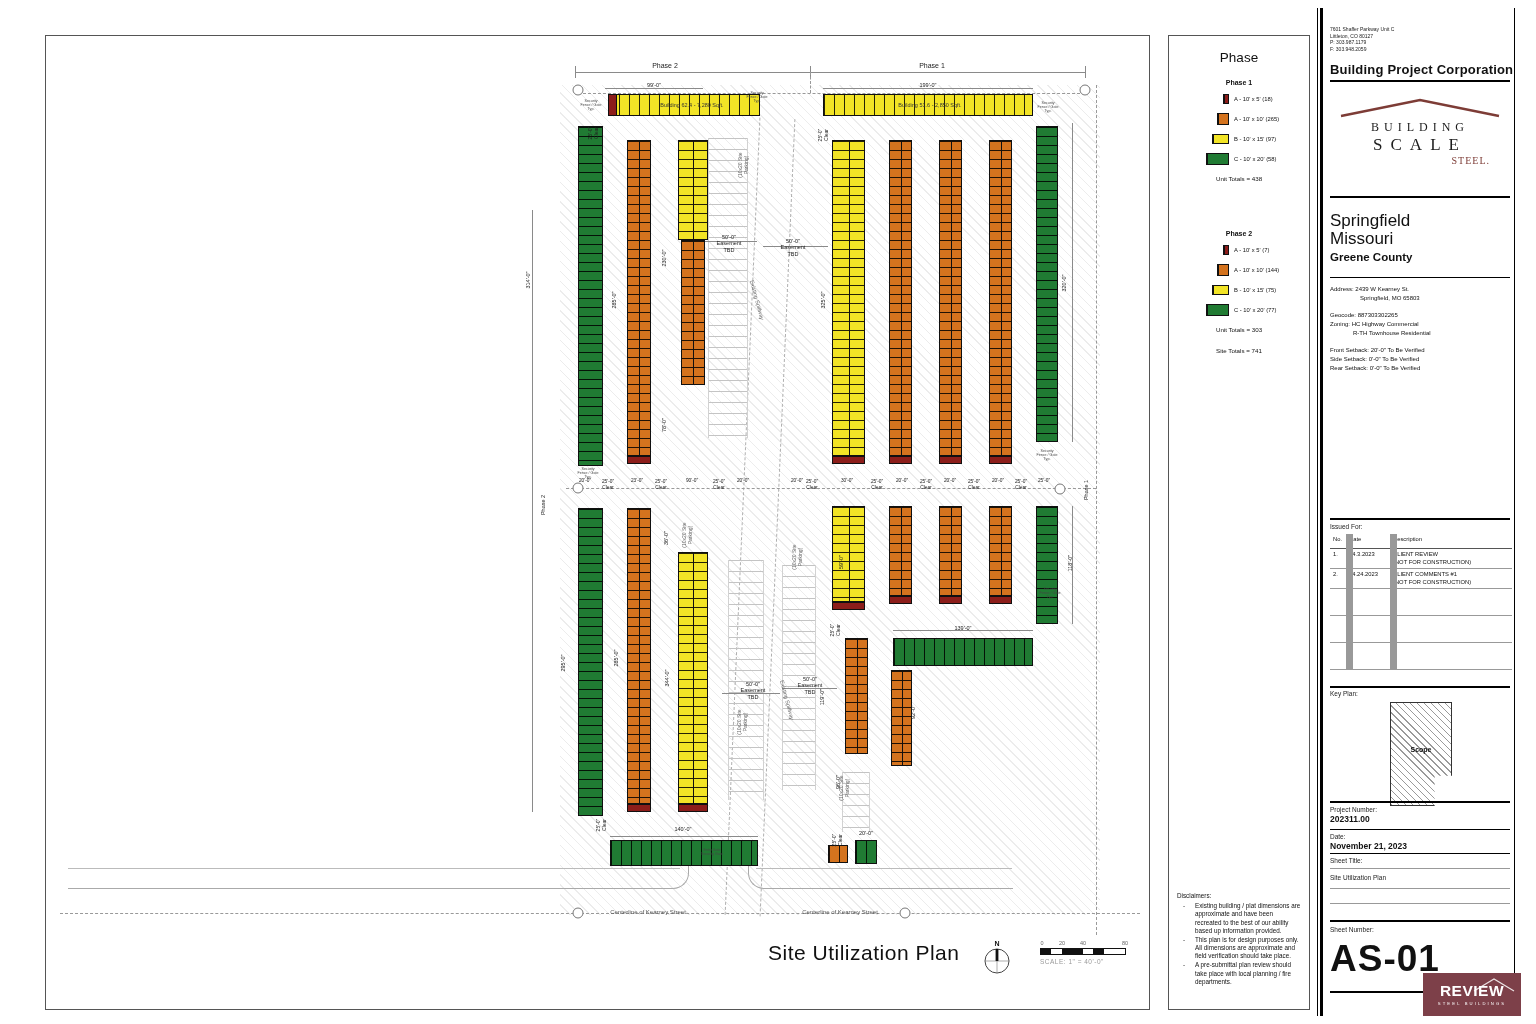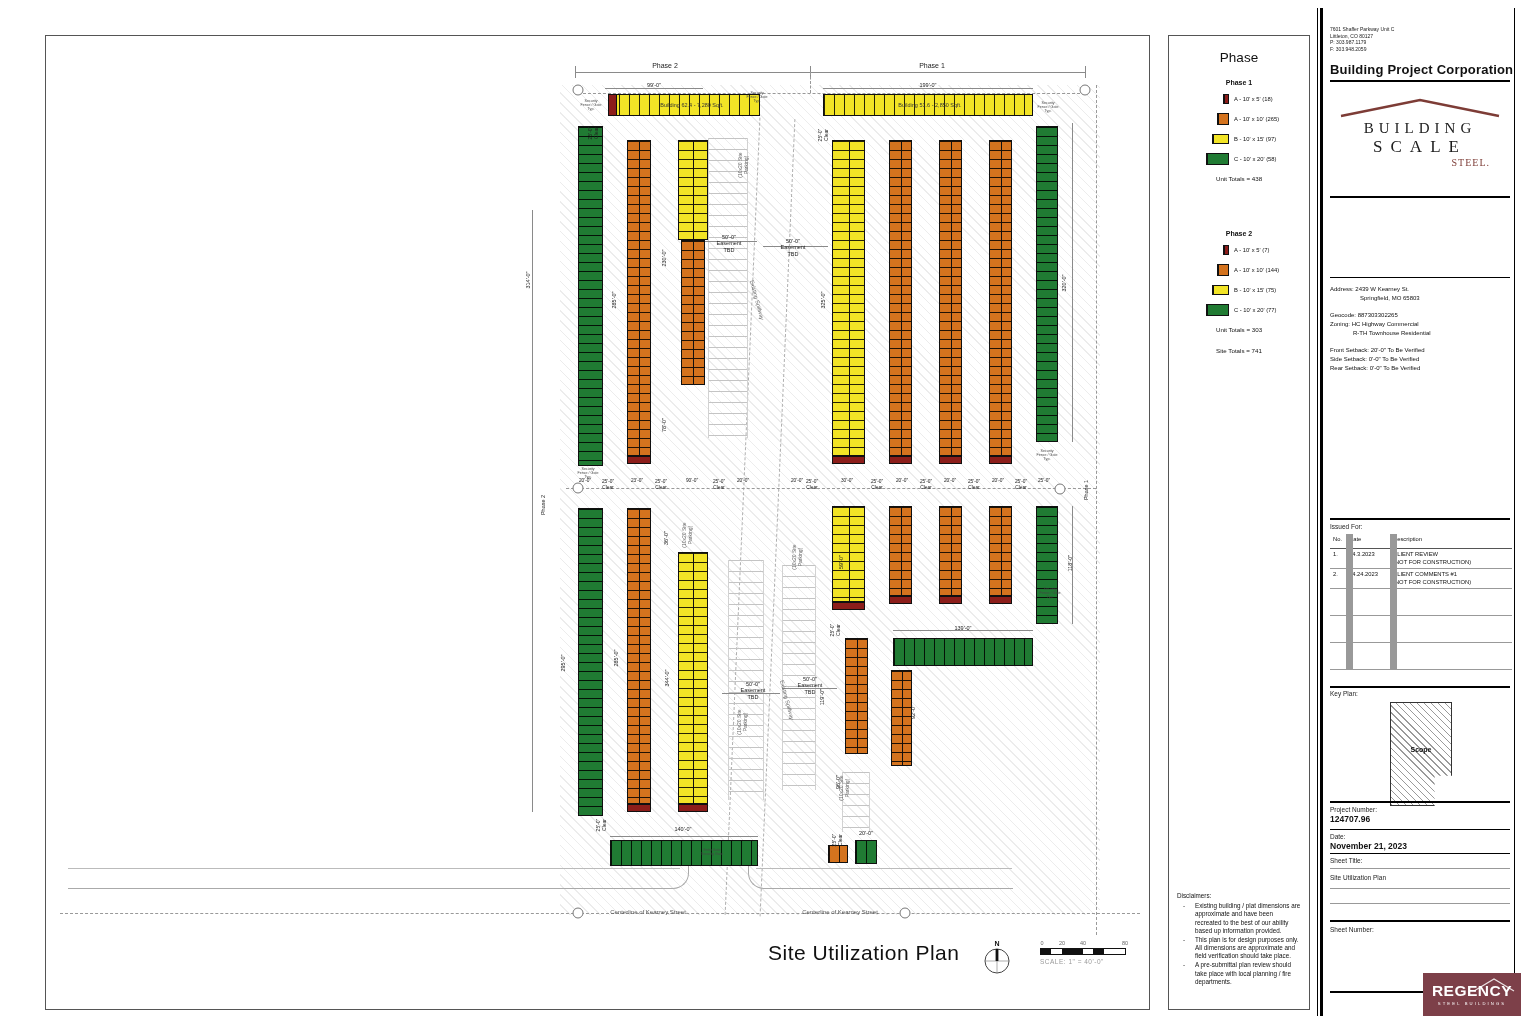--- a/index.html
+++ b/index.html
@@ -56,21 +56,21 @@
   .bullet{display:flex;margin:0 0 1px 6px}
   .bullet .dash{width:12px;flex:none}
   
   #titleblock{left:1330px;top:0;width:182px;height:1024px;font-size:6.5px}
   .tb{position:absolute;left:0;right:2px}
   .thick{height:2px;background:#000}
   .thin{height:1px;background:#000}
   .addr{font-size:5px;line-height:1.3;color:#222}
   .coName{font-size:13px;font-weight:bold;letter-spacing:.2px;white-space:nowrap}
   .logo{text-align:center;font-family:"Liberation Serif",serif;color:#1c1c1c}
-  .logo .l1{font-size:15px;letter-spacing:5px}
+  .logo .l1{font-size:12px;letter-spacing:5px}
   .logo .l2{font-size:17px;letter-spacing:8px}
   .logo .corp{font-size:10px;color:#7d3c36;text-align:right;padding-right:20px;letter-spacing:1px}
   .city{font-size:17px;line-height:1.05}
   .county{font-size:11.5px;font-weight:bold;margin-top:3px}
   .info{font-size:6px;line-height:1.45;color:#111}
   .lbl{font-size:6.5px;color:#222}
   .bold8{font-size:8.5px;font-weight:bold;margin-top:1px}
   .grid{display:grid;grid-template-columns:16px 44px 1fr;position:relative}
   .grid>div{padding:2px 3px;border-bottom:1px solid #999;font-size:5.8px;line-height:1.3;min-height:10px}
   .grid .hd{border-bottom:1px solid #555}
@@ -394,20 +394,25 @@
   <div class="tb logo" style="top:95px">
     <svg width="170" height="24" viewBox="0 0 170 24">
       <polyline points="6,21 85,5 164,21" fill="none" stroke="#7d3c36" stroke-width="2.4"></polyline>
     </svg>
     <div class="l1">BUILDING</div>
     <div class="l2">SCALE</div>
     <div class="corp">STEEL.</div>
   </div>
   <div class="tb thick" style="top:196px"></div>
 
+  <div class="tb" style="top:212px">
+    <div class="city">Springfield</div>
+    <div class="city">Missouri</div>
+    <div class="county">Greene County</div>
+  </div>
   <div class="tb thin" style="top:277px"></div>
 
   <div class="tb info" style="top:285px">
     <div>Address:  2439 W Kearney St.</div>
     <div style="padding-left:30px">Springfield, MO 65803</div>
     <div style="height:9px"></div>
     <div>Geocode: 887303302265</div>
     <div>Zoning: HC Highway Commercial</div>
     <div style="padding-left:23px">R-TH Townhouse Residential</div>
     <div style="height:9px"></div>
@@ -448,37 +453,38 @@
   <div class="tb" style="top:690px;height:110px">
     <span class="lbl">Key Plan:</span>
     <div id="keyshape">
       <span>Scope</span>
     </div>
   </div>
 
   <div class="tb thick" style="top:801px"></div>
   <div class="tb" style="top:806px">
     <div class="lbl">Project Number:</div>
-    <div class="bold8">124707.96</div>
+    <div class="bold8">202311.00</div>
   </div>
   <div class="tb thin" style="top:829px"></div>
   <div class="tb" style="top:833px">
     <div class="lbl">Date:</div>
     <div class="bold8">November  21, 2023</div>
   </div>
   <div class="tb thin" style="top:853px"></div>
   <div class="tb lbl" style="top:857px">Sheet Title:</div>
   <div class="tb thin" style="top:868px;background:#999"></div>
   <div class="tb lbl" style="top:874px">Site Utilization Plan</div>
   <div class="tb thin" style="top:888px;background:#999"></div>
   <div class="tb thin" style="top:903px;background:#999"></div>
   <div class="tb thick" style="top:920px"></div>
   <div class="tb lbl" style="top:926px">Sheet Number:</div>
+  <div class="tb asno" style="top:936px">AS-01</div>
   <div class="tb thick" style="top:991px"></div>
 </div>
 
 <div id="regency">
   <svg width="42" height="16" viewBox="0 0 42 16">
     <polyline points="1,15 21,3 41,15" fill="none" stroke="#ffffff" stroke-width="1.2" opacity="0.85"></polyline>
   </svg>
-  <div class="rn">REGENCY</div>
+  <div class="rn">REVIEW</div>
   <div class="rt">STEEL BUILDINGS</div>
 </div>
 
 </body></html>

